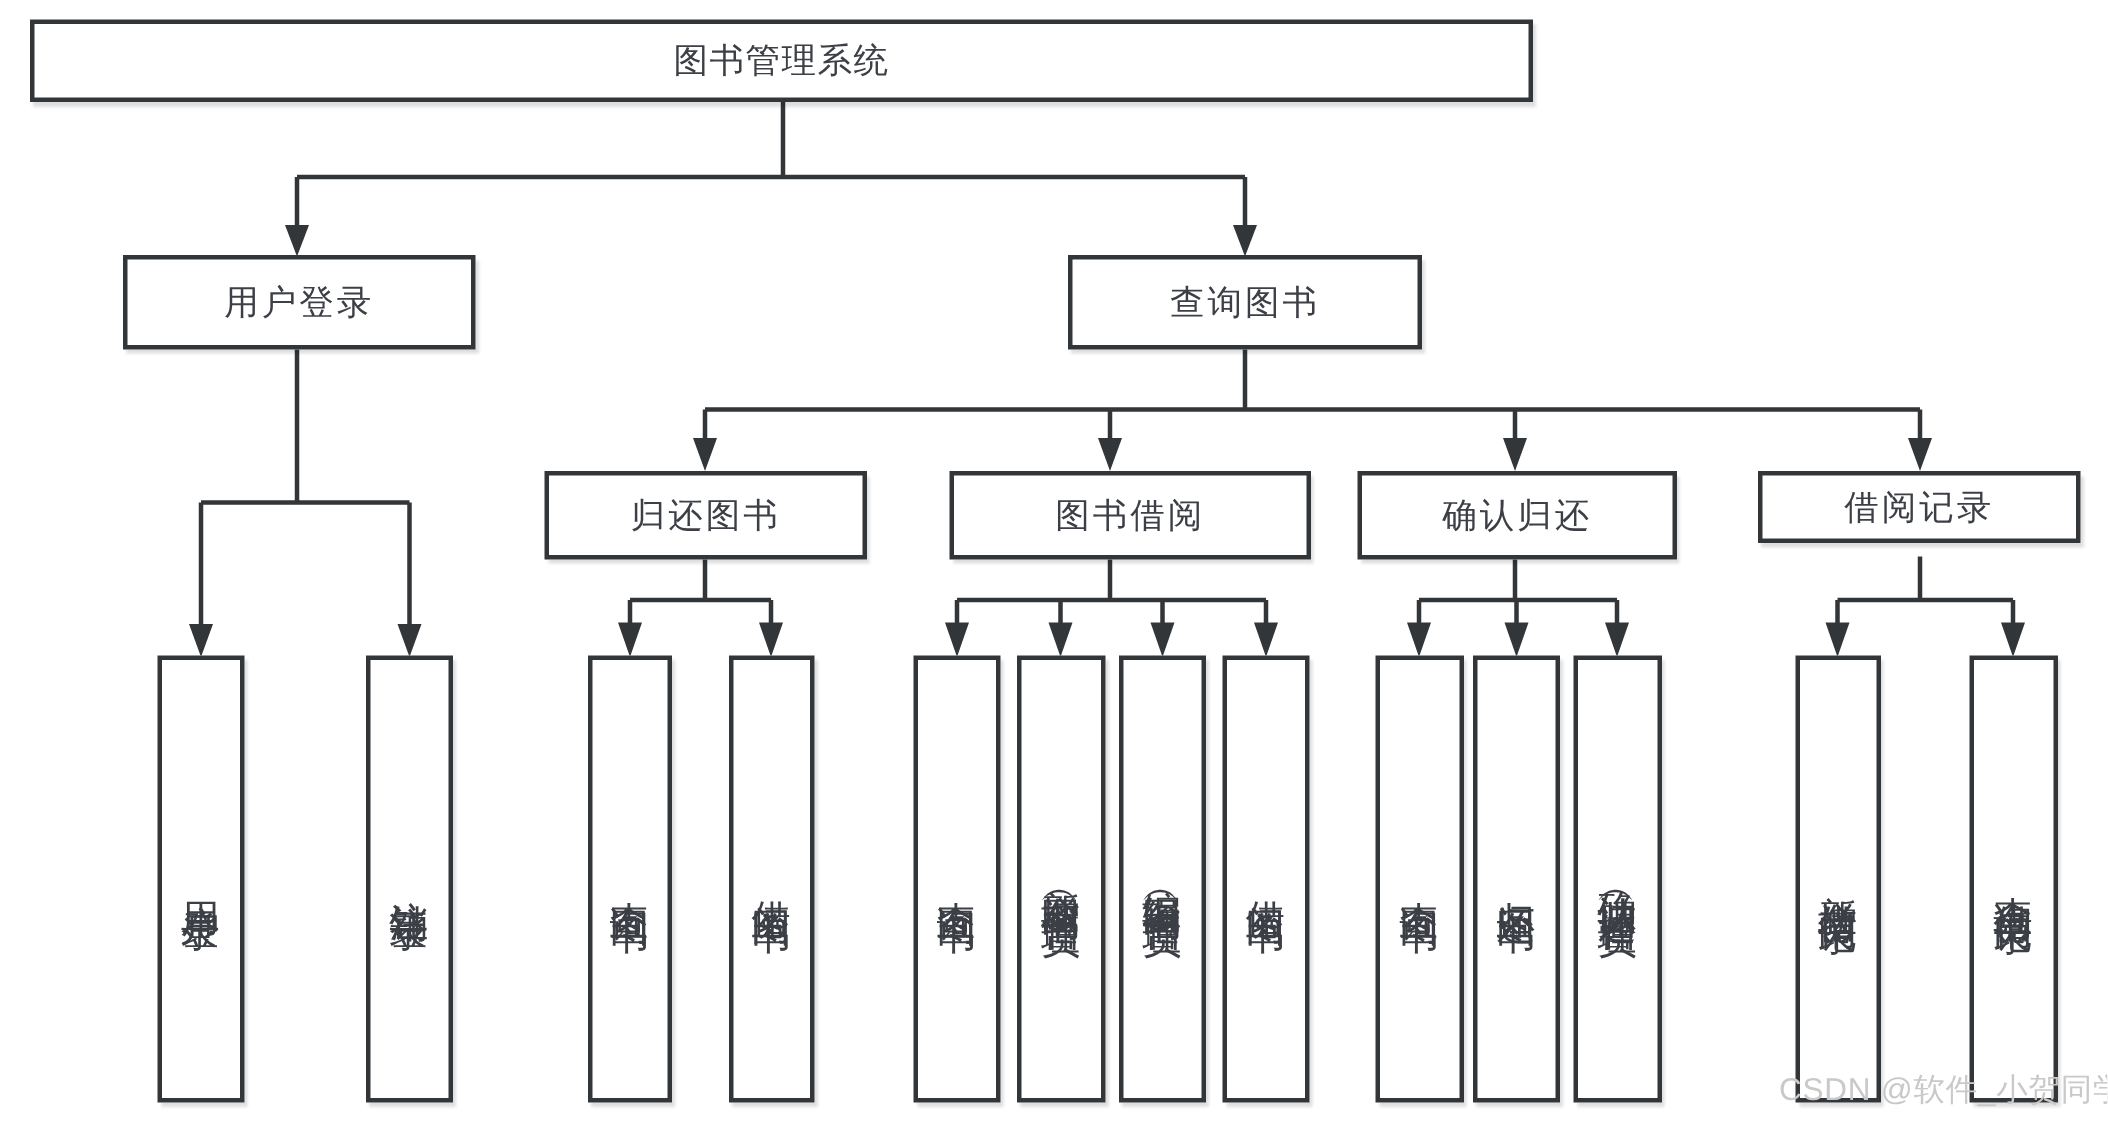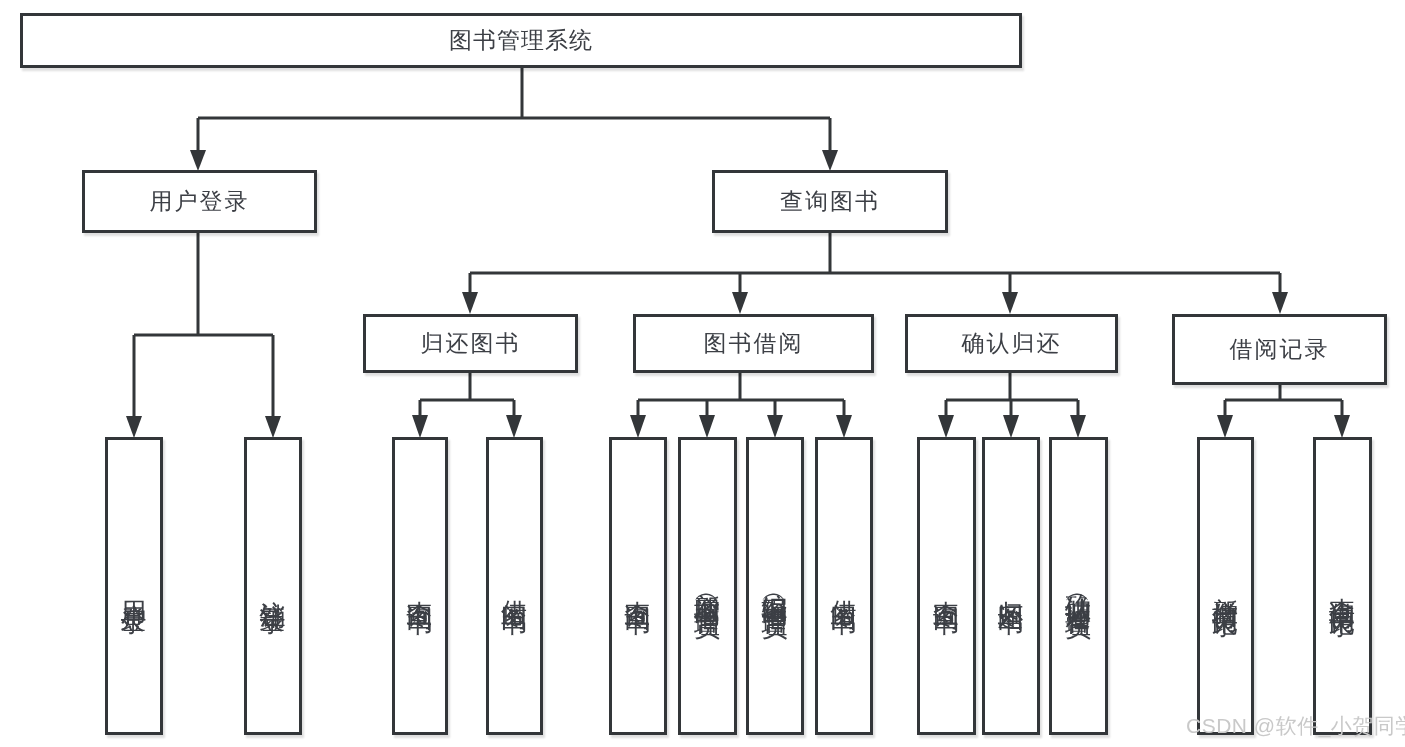--- a/index.html
+++ b/index.html
@@ -112,21 +112,21 @@
   </svg>
 
   <div class="node root" style="left:20px; top:13px; width:1002px; height:55px;">图书管理系统</div>
 
   <div class="node h" style="left:82px; top:170px; width:235px; height:63px;">用户登录</div>
   <div class="node h" style="left:712px; top:170px; width:236px; height:63px;">查询图书</div>
 
   <div class="node h" style="left:363px; top:314px; width:215px; height:59px;">归还图书</div>
   <div class="node h" style="left:633px; top:314px; width:241px; height:59px;">图书借阅</div>
   <div class="node h" style="left:905px; top:314px; width:213px; height:59px;">确认归还</div>
-  <div class="node h" style="left:1172px; top:314px; width:215px; height:71px;">借阅记录</div>
+  <div class="node h" style="left:1172px; top:314px; width:215px; height:48px;">借阅记录</div>
 
   <div class="leaf" style="left:105px; width:58px;">
     <span>用户登录</span>
   </div>
   <div class="leaf" style="left:244px; width:58px;">
     <span>注销登录</span>
   </div>
 
   <div class="leaf" style="left:392px; width:56px;">
     <span>查询图书</span>

